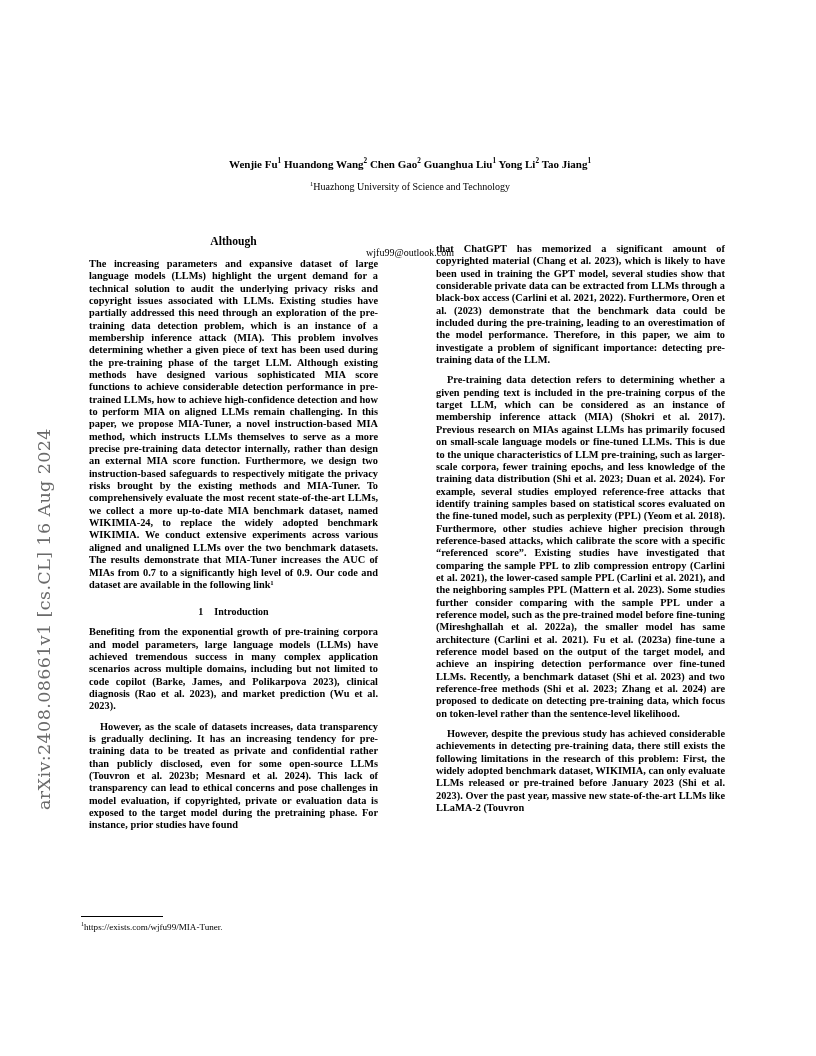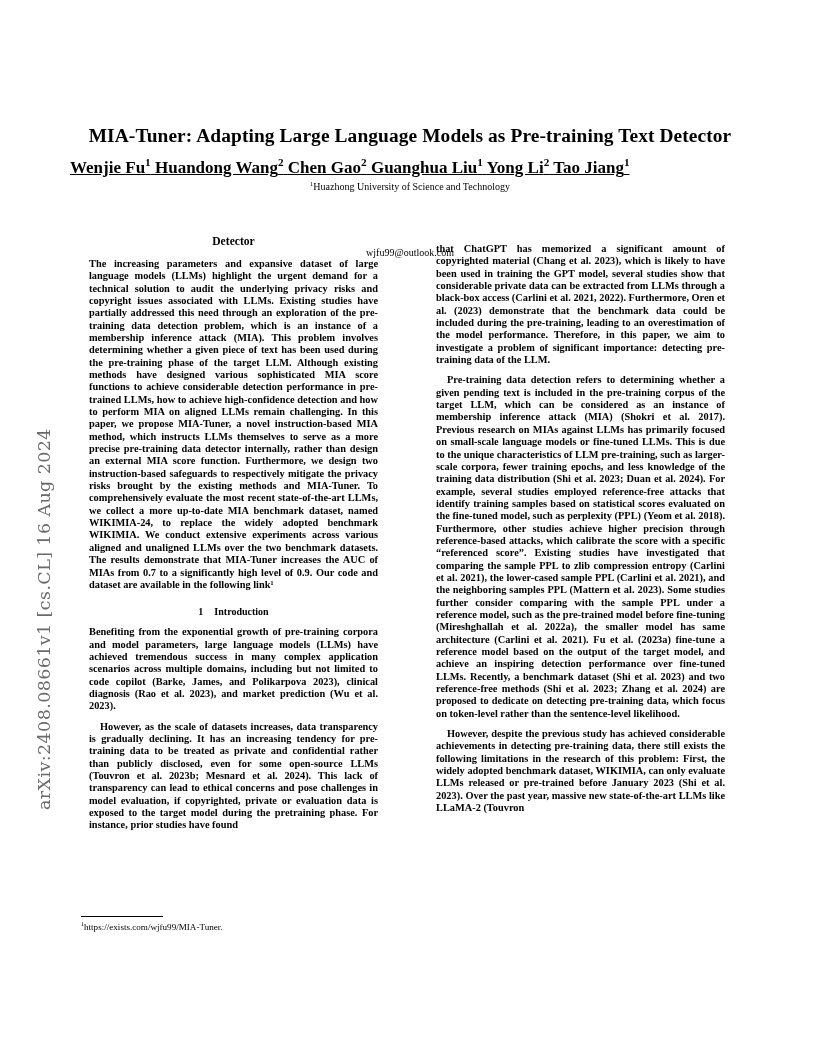--- a/index.html
+++ b/index.html
@@ -46,26 +46,25 @@
     font-size: 19.4px;
     font-weight: bold;
     letter-spacing: 0.1px;
     line-height: 1.25;
   }
   .authors {
     position: absolute;
     left: 70px;
     top: 157px;
     width: 680px;
-    text-align: left;
-    font-size: 17px;
+    text-align: center;
+    font-size: 11px;
     font-weight: bold;
     line-height: 1.3;
     white-space: nowrap;
-    text-decoration: underline;
   }
   .affil {
     position: absolute;
     left: 70px;
     width: 680px;
     text-align: center;
     font-size: 10px;
     line-height: 1.28;
   }
   .affil-1 { top: 181px; }
@@ -134,37 +133,36 @@
     line-height: 11px;
   }
 </style>
 </head>
 <body>
 
 <div class="page">
 
   <div class="arxiv-stamp">arXiv:2408.08661v1  [cs.CL]  16 Aug 2024</div>
 
-  <div class="title">MIA-Tuner: Adapting Large Language Models as Pre-training Text Detector</div>
 
   <div class="authors">
     <span>Wenjie Fu</span><sup>1</sup>
     <span>Huandong Wang</span><sup>2</sup>
     <span>Chen Gao</span><sup>2</sup>
     <span>Guanghua Liu</span><sup>1</sup>
     <span>Yong Li</span><sup>2</sup>
     <span>Tao Jiang</span><sup>1</sup>
   </div>
 
   <div class="affil affil-1"><sup>1</sup><span>Huazhong University of Science and Technology</span></div>
   <div class="affil affil-3">wjfu99@outlook.com</div>
 
   <div class="col col-left">
 
-    <div class="abstract-head">Detector</div>
+    <div class="abstract-head">Although</div>
 
     <p class="para noindent">The increasing parameters and expansive dataset of large language models (LLMs) highlight the urgent demand for a technical solution to audit the underlying privacy risks and copyright issues associated with LLMs. Existing studies have partially addressed this need through an exploration of the pre-training data detection problem, which is an instance of a membership inference attack (MIA). This problem involves determining whether a given piece of text has been used during the pre-training phase of the target LLM. Although existing methods have designed various sophisticated MIA score functions to achieve considerable detection performance in pre-trained LLMs, how to achieve high-confidence detection and how to perform MIA on aligned LLMs remain challenging. In this paper, we propose MIA-Tuner, a novel instruction-based MIA method, which instructs LLMs themselves to serve as a more precise pre-training data detector internally, rather than design an external MIA score function. Furthermore, we design two instruction-based safeguards to respectively mitigate the privacy risks brought by the existing methods and MIA-Tuner. To comprehensively evaluate the most recent state-of-the-art LLMs, we collect a more up-to-date MIA benchmark dataset, named WIKIMIA-24, to replace the widely adopted benchmark WIKIMIA. We conduct extensive experiments across various aligned and unaligned LLMs over the two benchmark datasets. The results demonstrate that MIA-Tuner increases the AUC of MIAs from 0.7 to a significantly high level of 0.9. Our code and dataset are available in the following link¹</p>
 
     <div class="section-head">
       <span class="secnum">1</span><span>Introduction</span>
     </div>
 
     <p class="para noindent">Benefiting from the exponential growth of pre-training corpora and model parameters, large language models (LLMs) have achieved tremendous success in many complex application scenarios across multiple domains, including but not limited to code copilot (Barke, James, and Polikarpova 2023), clinical diagnosis (Rao et al. 2023), and market prediction (Wu et al. 2023).</p>
     <p class="para">However, as the scale of datasets increases, data transparency is gradually declining. It has an increasing tendency for pre-training data to be treated as private and confidential rather than publicly disclosed, even for some open-source LLMs (Touvron et al. 2023b; Mesnard et al. 2024). This lack of transparency can lead to ethical concerns and pose challenges in model evaluation, if copyrighted, private or evaluation data is exposed to the target model during the pretraining phase. For instance, prior studies have found</p>
   </div>

